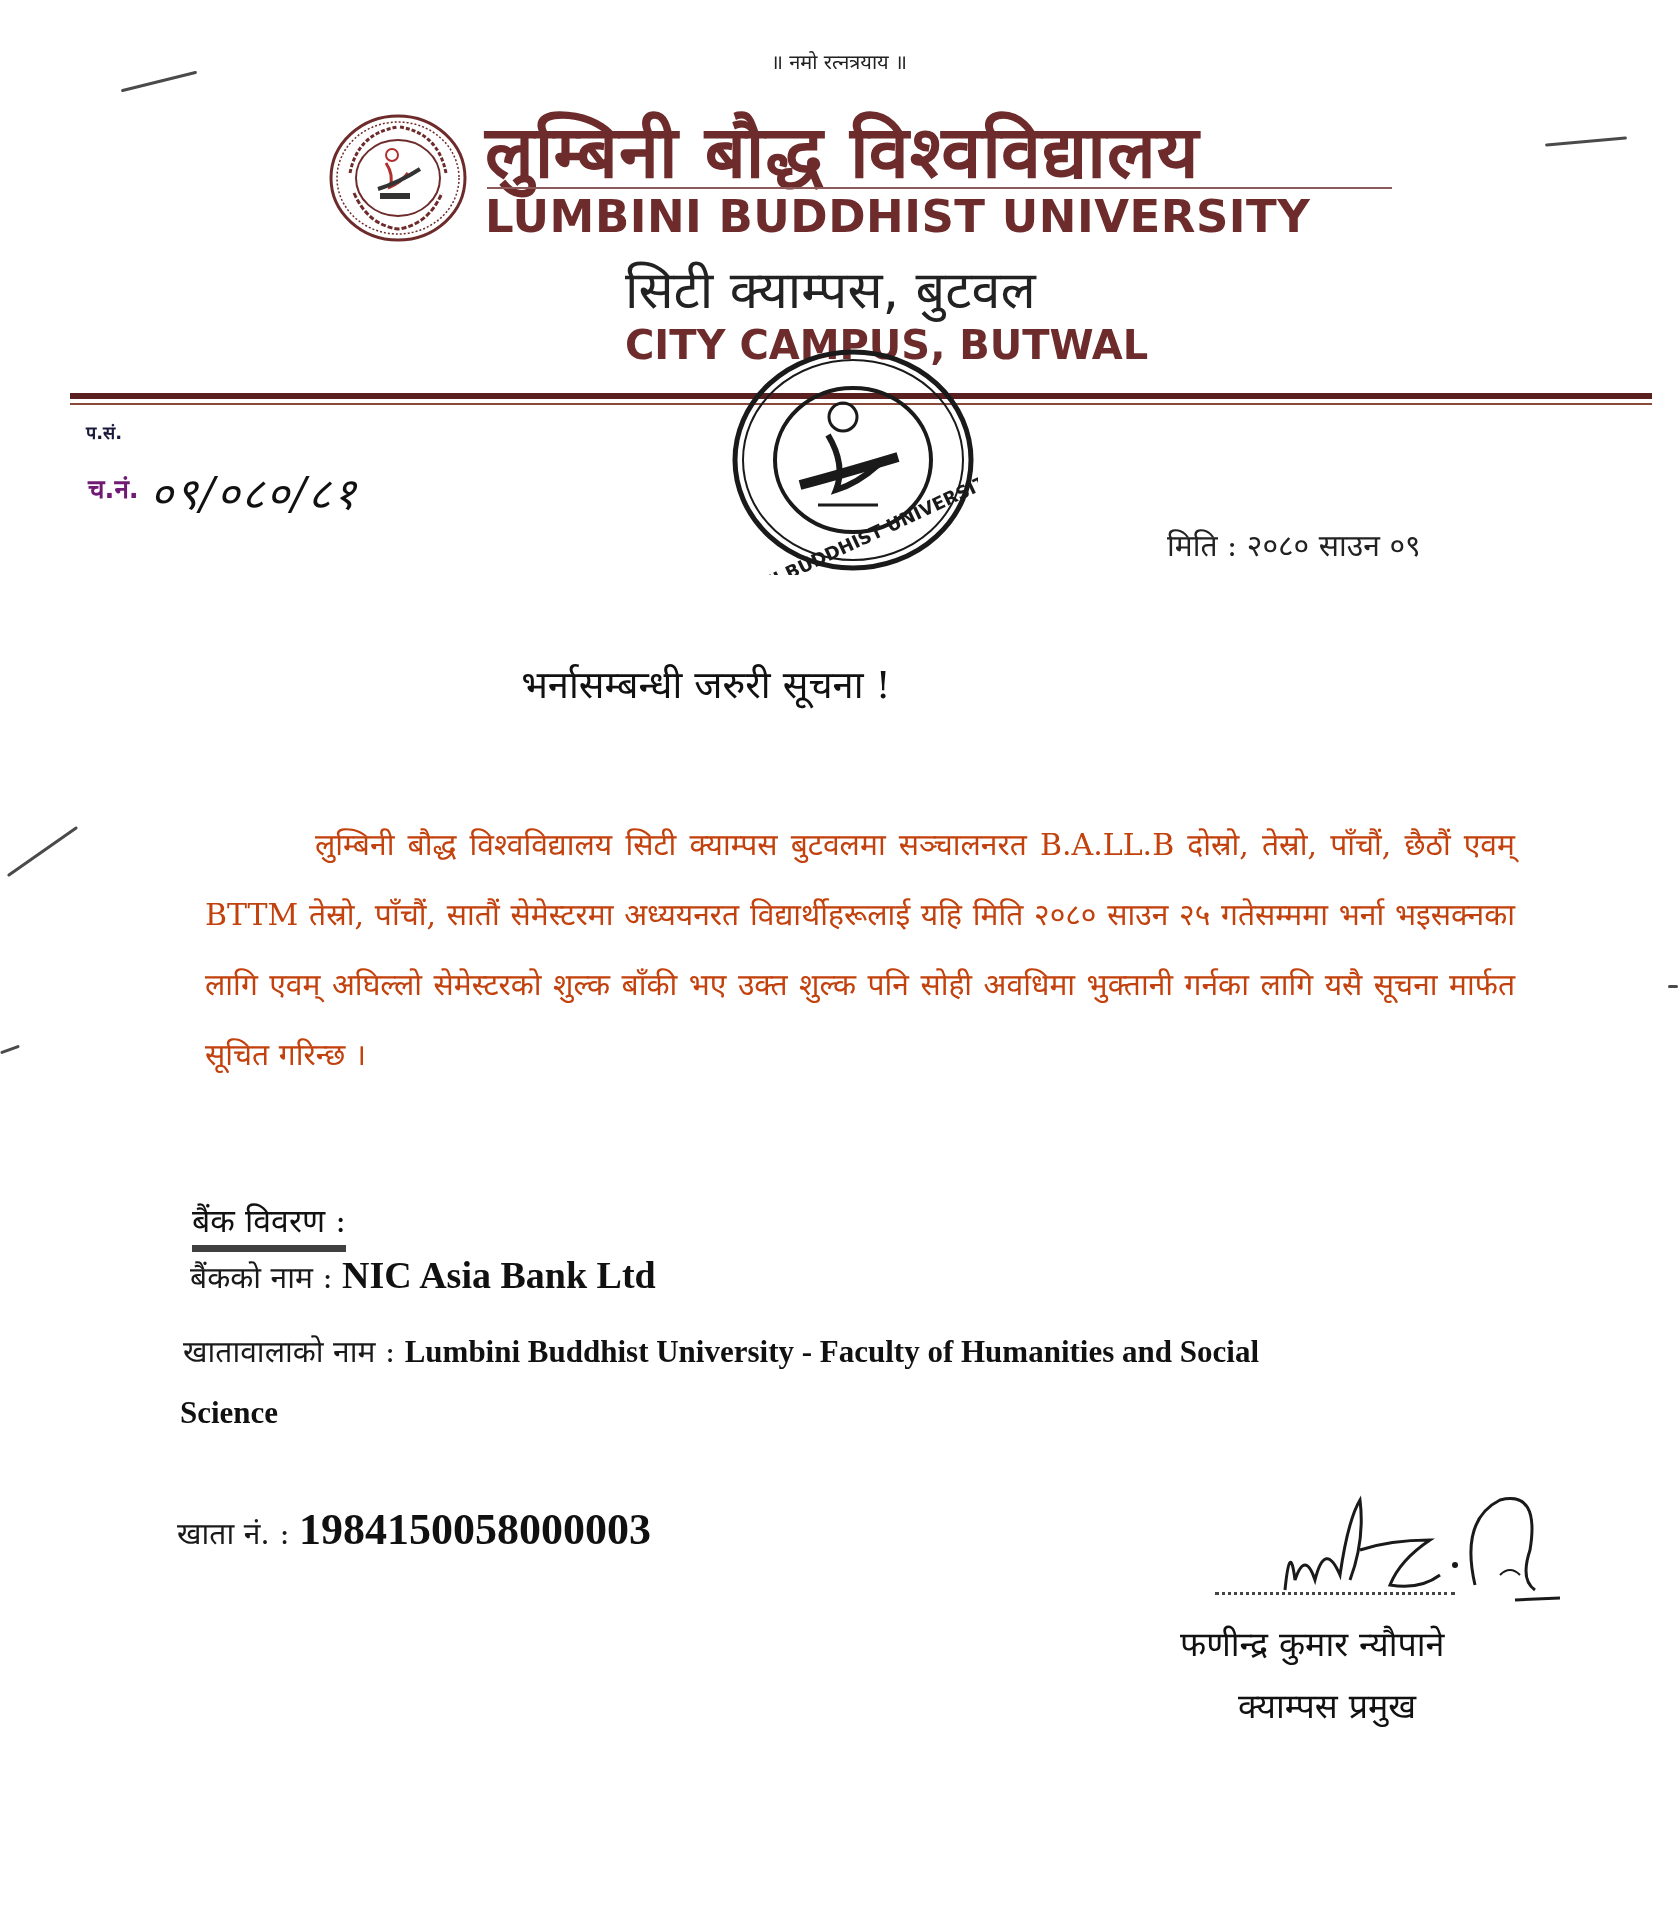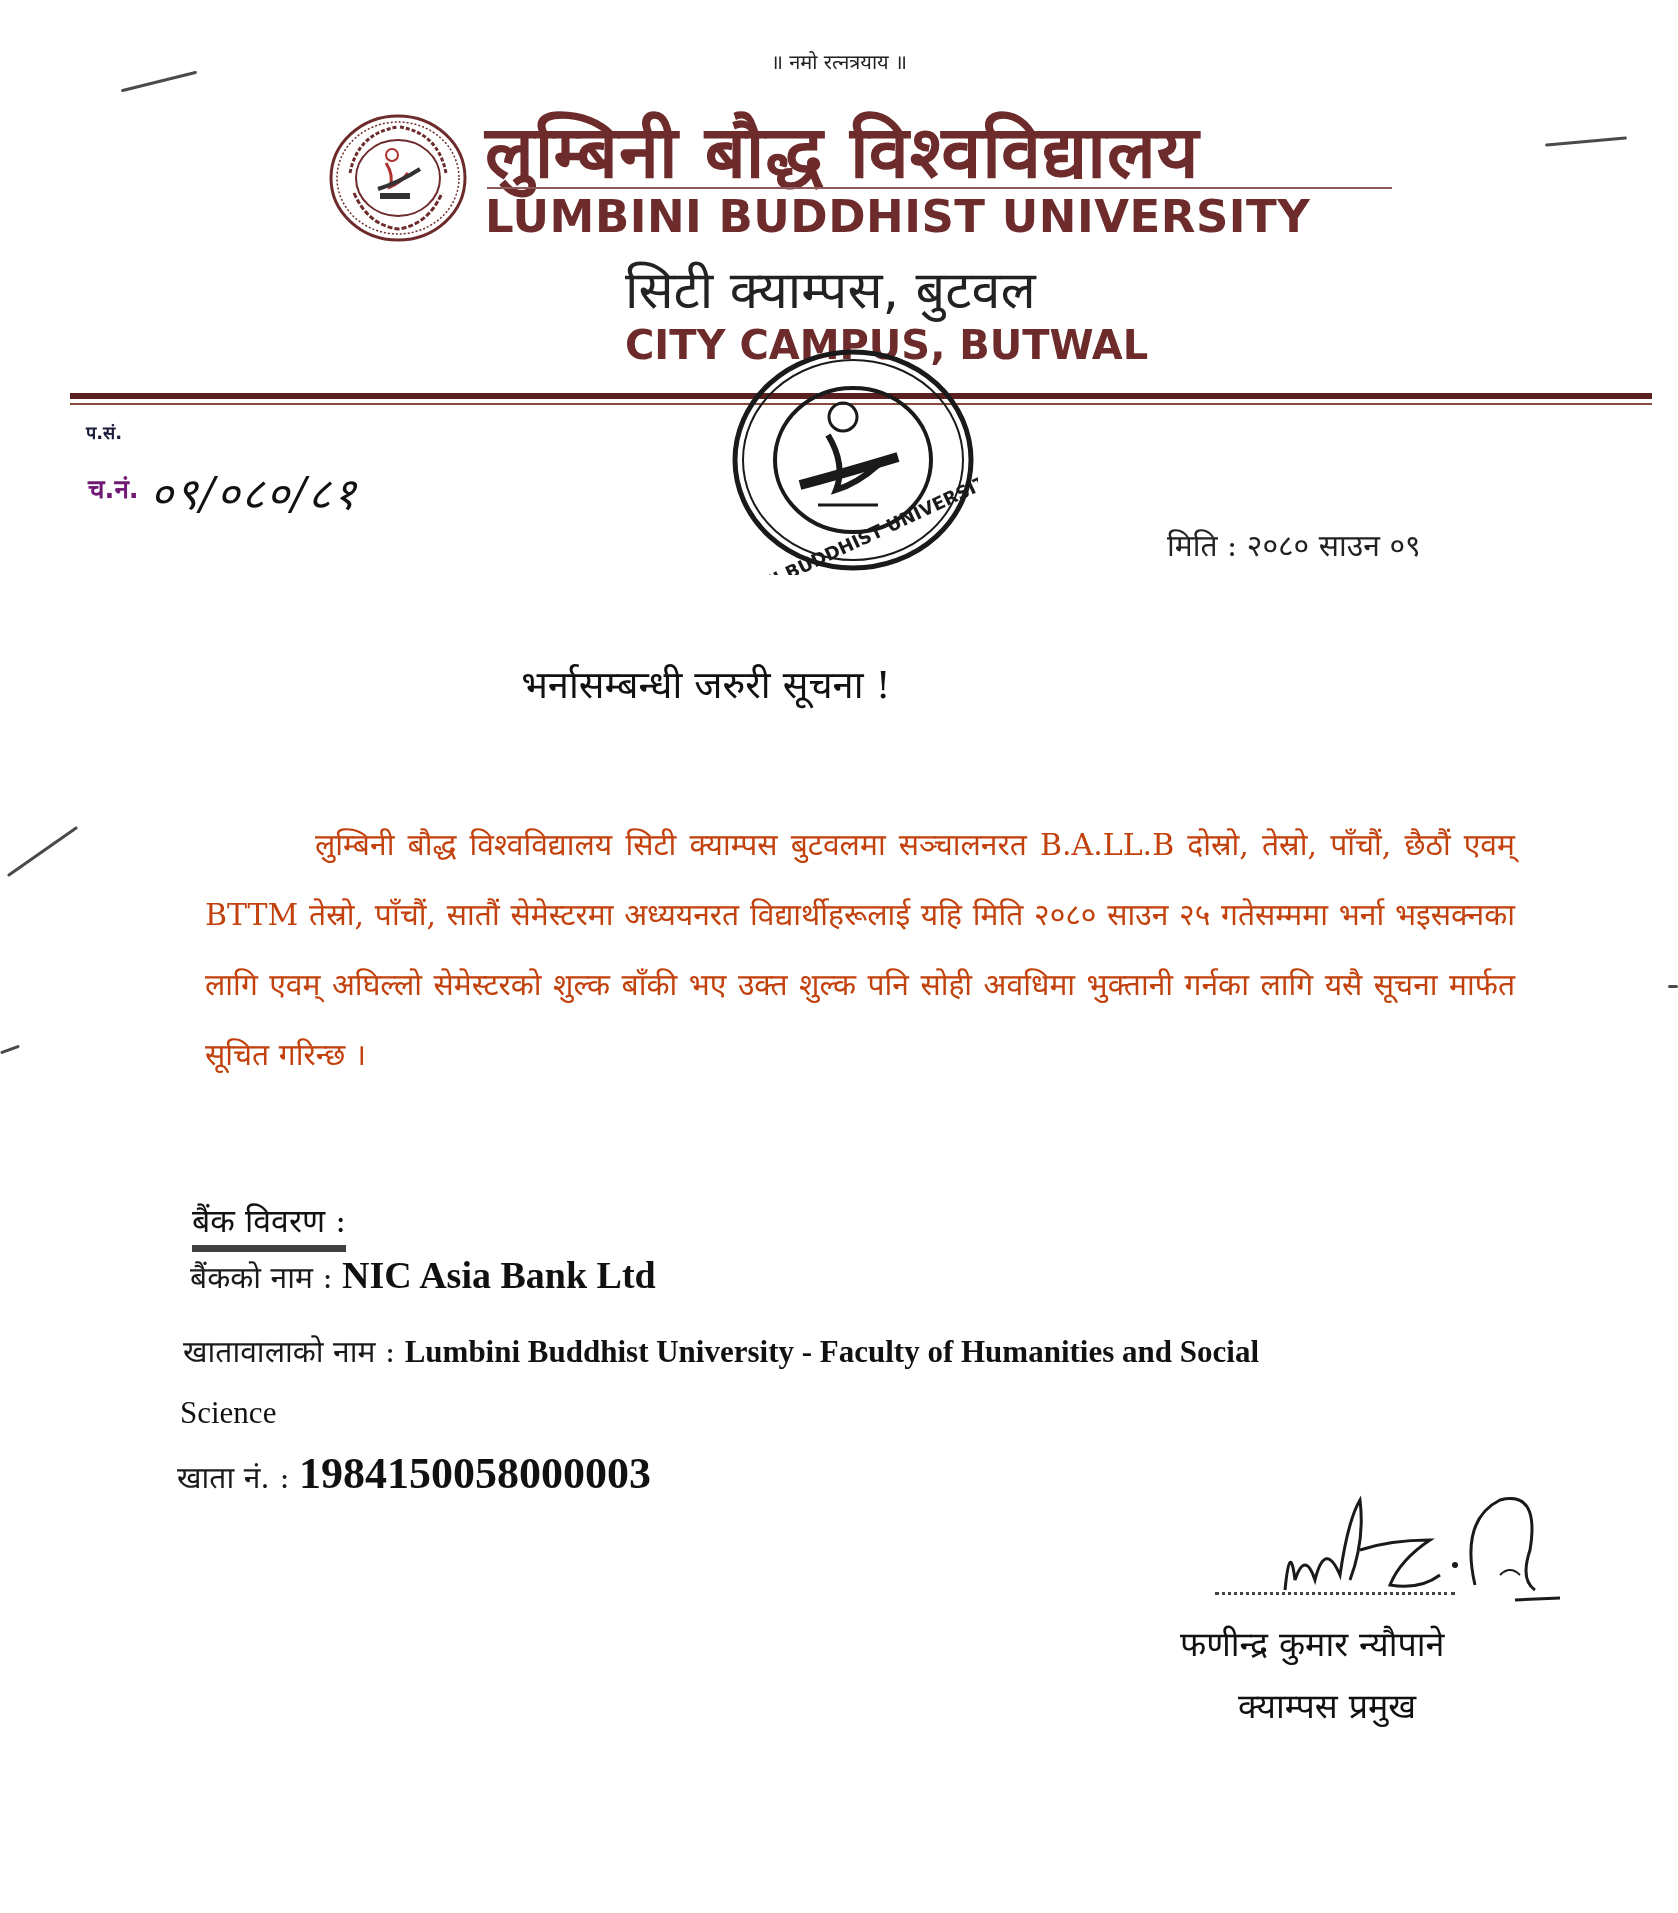--- a/index.html
+++ b/index.html
@@ -34,22 +34,22 @@
 
     .para { left: 205px; top: 810px; width: 1310px; font-size: 30px; line-height: 70px; text-align: justify; text-indent: 110px; color: #c2410c; }
 
     .bank-heading { left: 192px; top: 1198px; font-size: 32px; color: #111; border-bottom: 7px solid #404040; padding-bottom: 4px; }
     .bank-row { font-size: 30px; color: #1a1a1a; white-space: nowrap; }
     .bank-row .val { font-family: "Liberation Serif", serif; font-weight: bold; color: #111; }
     .bank-name { left: 190px; top: 1253px; }
     .bank-name .val { font-size: 38px; }
     .holder { left: 183px; top: 1330px; }
     .holder .val { font-size: 31px; }
-    .holder-cont { left: 180px; top: 1395px; font-family: "Liberation Serif", serif; font-weight: normal; font-size: 31px; color: #111; }
-    .acct { left: 177px; top: 1448px; }
+    .holder-cont { left: 180px; top: 1395px; font-family: "Liberation Serif", serif; font-weight: bold; font-size: 31px; color: #111; }
+    .acct { left: 177px; top: 1504px; }
     .acct .val { font-size: 44px; }
 
     .signature { left: 1270px; top: 1480px; width: 290px; height: 130px; }
     .sig-dots { left: 1215px; top: 1592px; width: 240px; border-bottom: 3px dotted #444; }
     .signer-name { left: 1180px; top: 1620px; font-size: 34px; color: #111; white-space: nowrap; }
     .signer-title { left: 1238px; top: 1682px; font-size: 34px; color: #111; white-space: nowrap; }
   </style>
 </head>
 <body>
 

